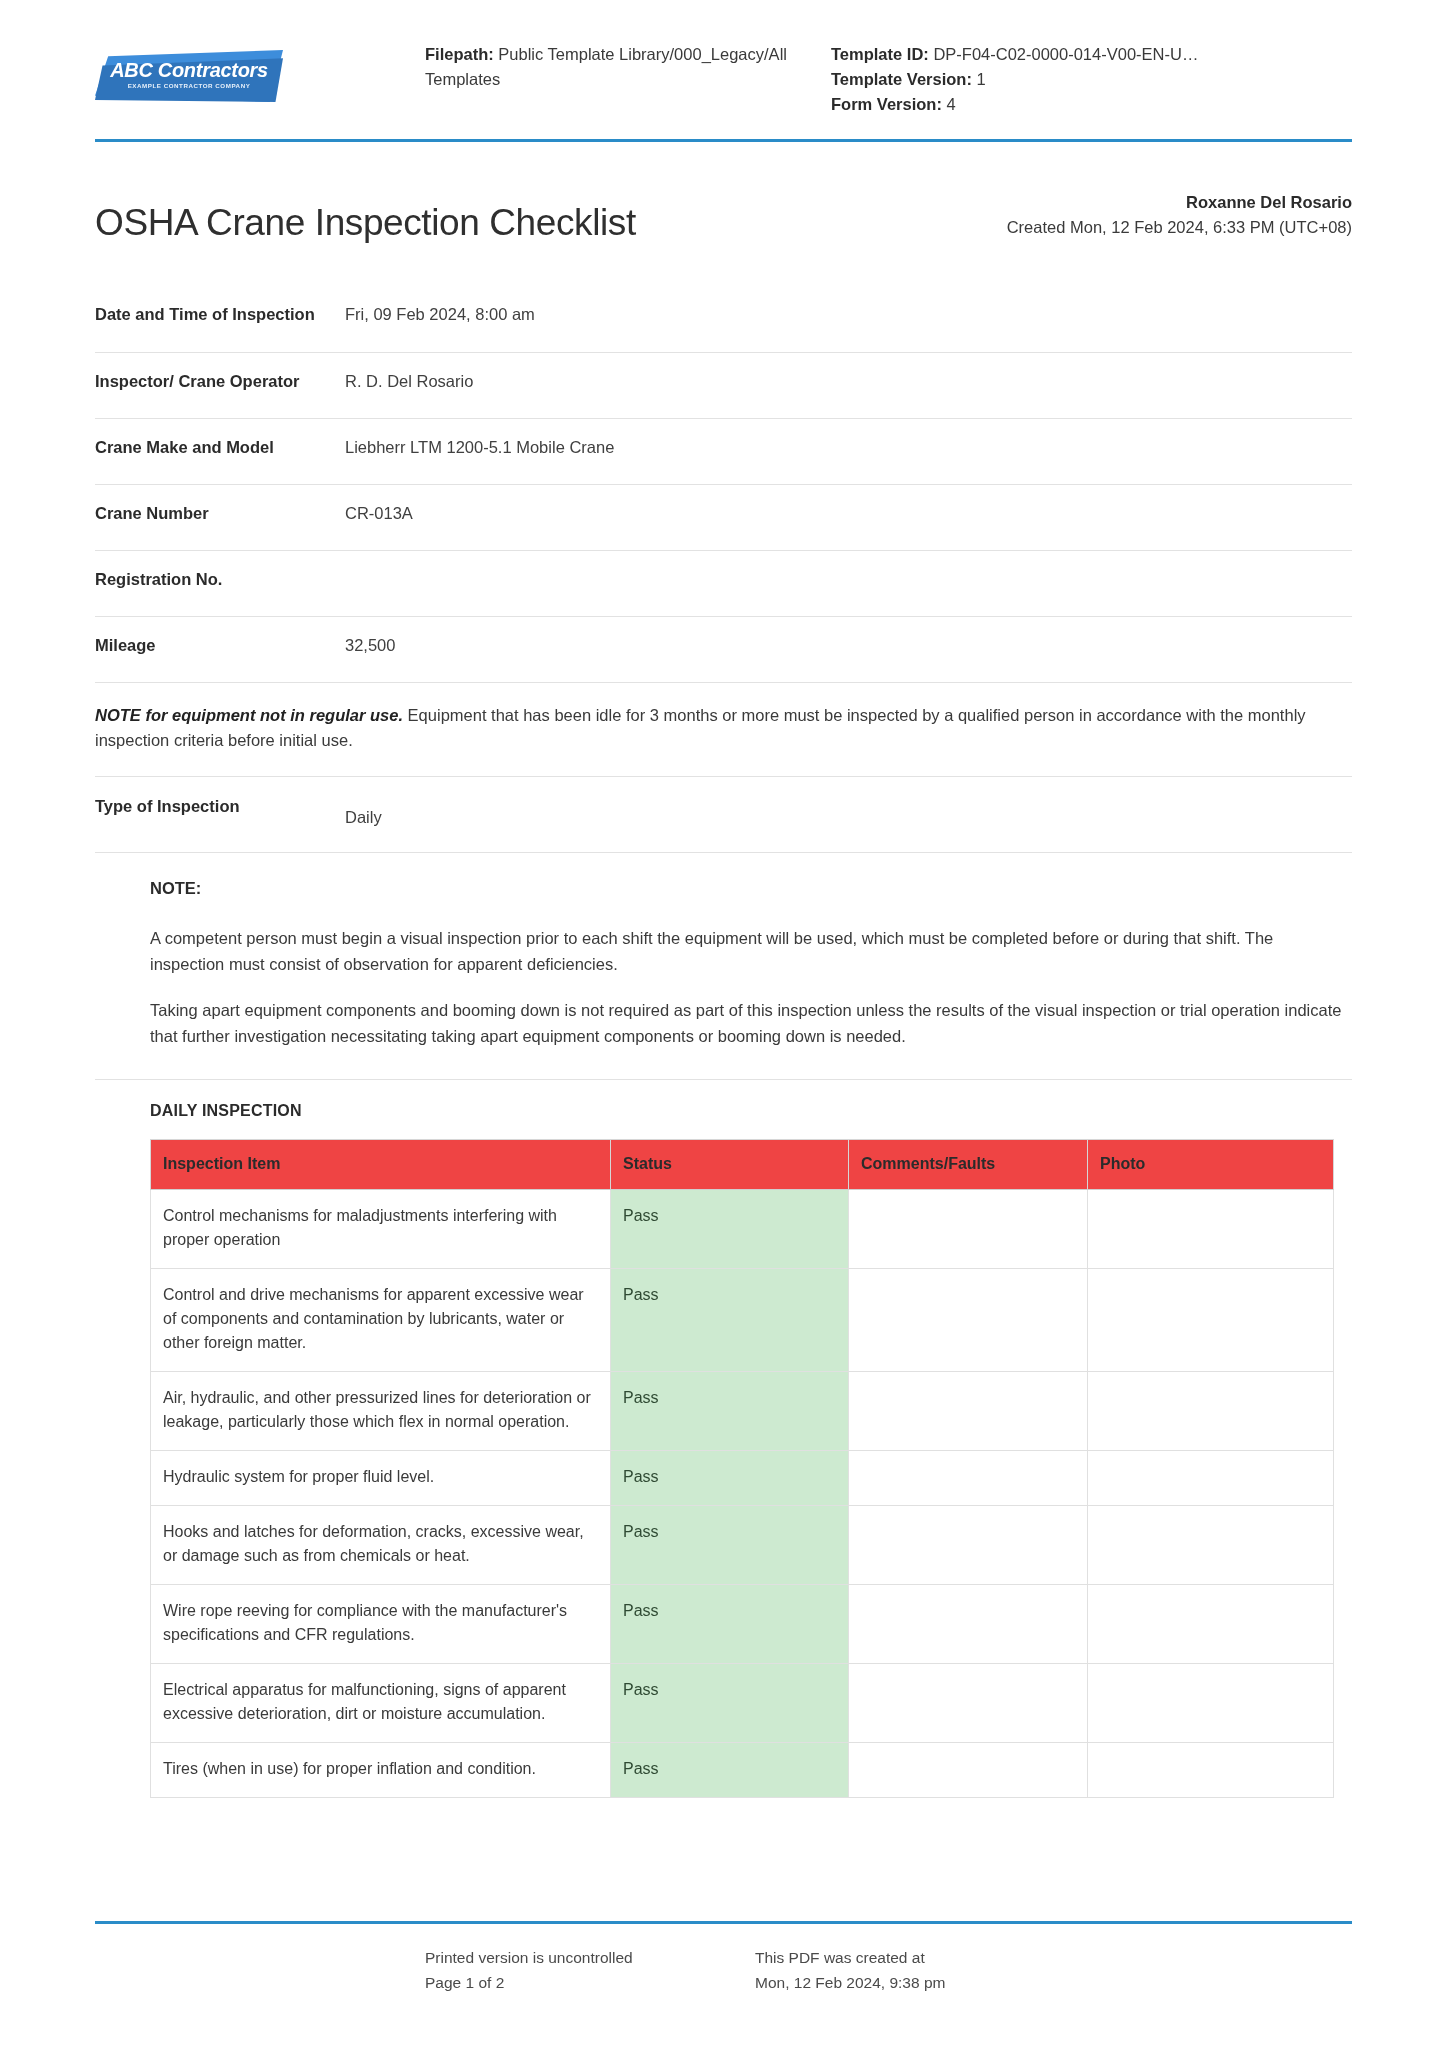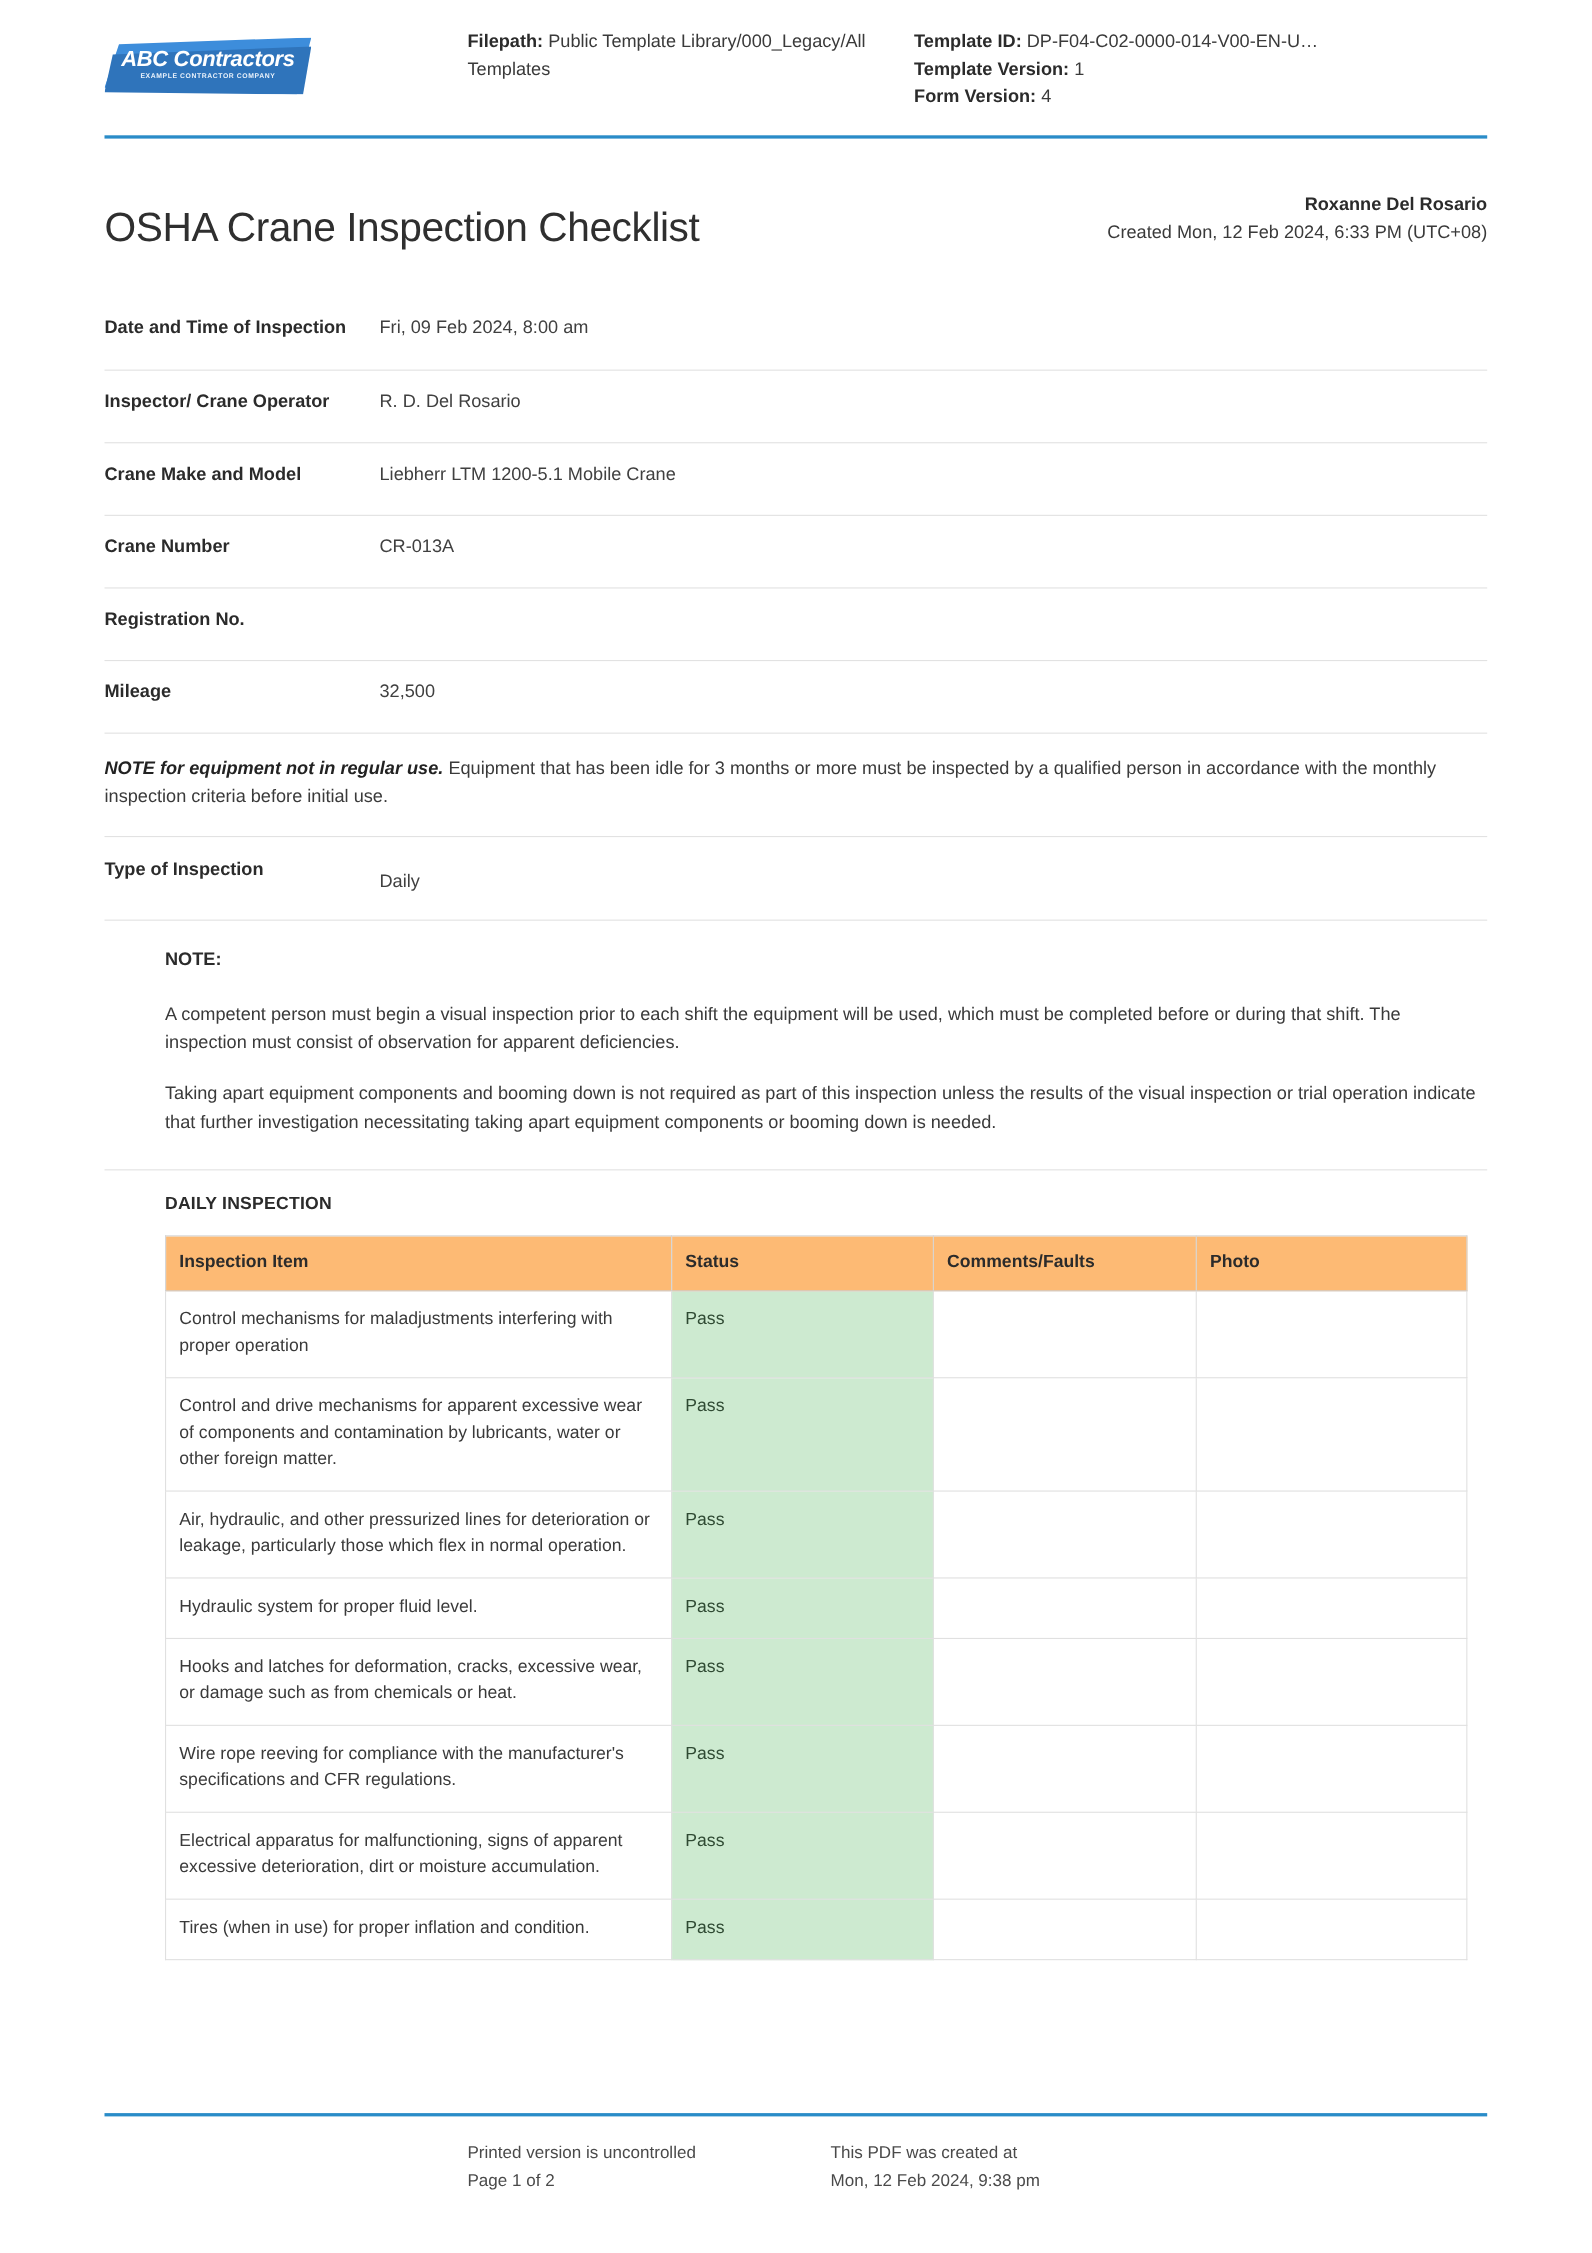--- a/index.html
+++ b/index.html
@@ -12,21 +12,21 @@
     width: 1447px;
     height: 2048px;
     font-family: "Liberation Sans", sans-serif;
     color: #333333;
     -webkit-font-smoothing: antialiased;
   }
   .page {
     position: relative;
     width: 1447px;
     height: 2048px;
-    padding: 0 95px;
+    padding: 16px 95px;
   }
 
   
   .doc-header {
     display: flex;
     align-items: flex-start;
     padding-top: 26px;
     min-height: 96px;
   }
   .logo-col {
@@ -203,21 +203,21 @@
     border-collapse: collapse;
     table-layout: fixed;
     font-size: 16px;
   }
   table.inspection col.c-item   { width: 460px; }
   table.inspection col.c-status { width: 238px; }
   table.inspection col.c-comm   { width: 239px; }
   table.inspection col.c-photo  { width: 246px; }
 
   table.inspection thead th {
-    background: #fdba74;
+    background: #ef4444;
     text-align: left;
     font-weight: bold;
     color: #2b2b2b;
     font-size: 16px;
     padding: 15px 12px 16px 12px;
     border: 1px solid #d6d6d6;
     border-bottom: 1px solid #cfcfcf;
     vertical-align: middle;
   }
   table.inspection tbody td {

